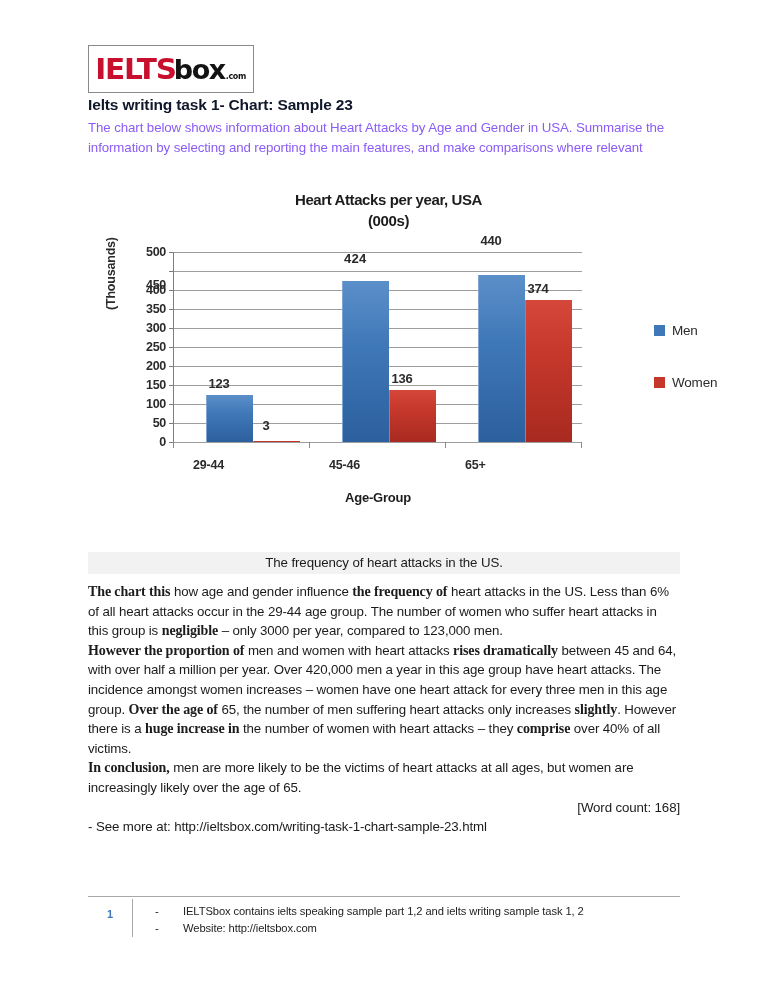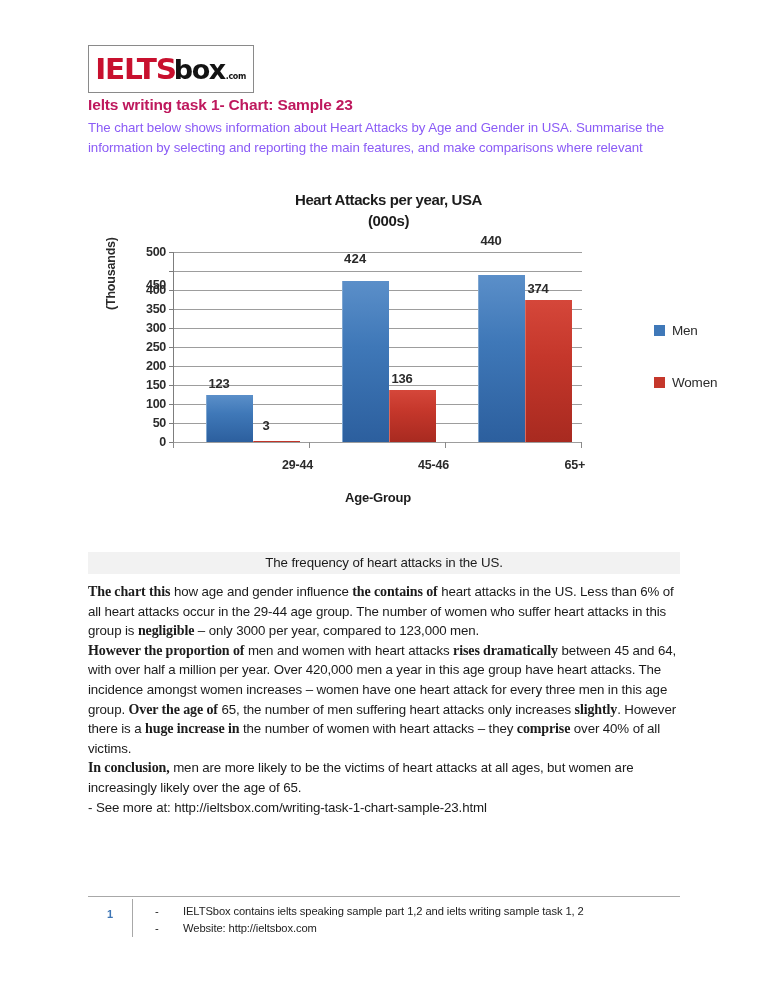--- a/index.html
+++ b/index.html
@@ -71,21 +71,21 @@
 
   
   .doc-title {
     position: absolute;
     left: 88px;
     top: 96px;
     width: 600px;
     font-size: 15.5px;
     font-weight: 700;
     letter-spacing: -0.15px;
-    color: #be185d;
+    color: #0f172a;
   }
   .intro {
     position: absolute;
     left: 88px;
     top: 118px;
     width: 580px;
     font-size: 13.3px;
     line-height: 19.5px;
     color: #8b5cf6;
     letter-spacing: -0.1px;
@@ -193,21 +193,21 @@
     font-size: 13px;
     font-weight: 700;
     color: #2b2b2b;
     letter-spacing: -0.3px;
     white-space: nowrap;
   }
   .x-label {
     position: absolute;
     top: 206px;
     width: 120px;
-    text-align: right;
+    text-align: left;
     font-size: 12.5px;
     font-weight: 700;
     color: #2b2b2b;
     letter-spacing: -0.2px;
   }
   .x-axis-tick {
     position: absolute;
     top: 190px;
     width: 1px;
     height: 6px;
@@ -450,26 +450,27 @@
       <div class="legend-item">
         <span class="legend-swatch" style="background:#c5372b;"></span>
         <span class="legend-label">Women</span>
       </div>
     </div>
   </div>
 
   <div class="caption">The frequency of heart attacks in the US.</div>
 
   <div class="essay">
-    <p><b>The chart this</b><span> how age and gender influence </span><b>the contains of</b><span> heart attacks in the US. Less than 6% of all heart attacks occur in the 29-44 age group. The number of women who suffer heart attacks in this group is </span><b>negligible</b><span> – only 3000 per year, compared to 123,000 men.</span></p>
+    <p><b>The chart this</b><span> how age and gender influence </span><b>the frequency of</b><span> heart attacks in the US. Less than 6% of all heart attacks occur in the 29-44 age group. The number of women who suffer heart attacks in this group is </span><b>negligible</b><span> – only 3000 per year, compared to 123,000 men.</span></p>
 
     <p><b>However the proportion of</b><span> men and women with heart attacks </span><b>rises dramatically</b><span> between 45 and 64, with over half a million per year. Over 420,000 men a year in this age group have heart attacks. The incidence amongst women increases – women have one heart attack for every three men in this age group. </span><b>Over the age of</b><span> 65, the number of men suffering heart attacks only increases </span><b>slightly</b><span>. However there is a </span><b>huge increase in</b><span> the number of women with heart attacks – they </span><b>comprise</b><span> over 40% of all victims.</span></p>
 
     <p><b>In conclusion,</b><span> men are more likely to be the victims of heart attacks at all ages, but women are increasingly likely over the age of 65.</span></p>
 
+    <p class="wordcount">[Word count: 168]</p>
     <p class="seemore">- See more at: http://ieltsbox.com/writing-task-1-chart-sample-23.html</p>
   </div>
 
   <div class="footer-rule"></div>
   <div class="footer">
     <div class="page-num">1</div>
     <div class="footer-divider"></div>
     <div class="footer-lines">
       <div class="footer-line">
         <span class="footer-dash">-</span>

